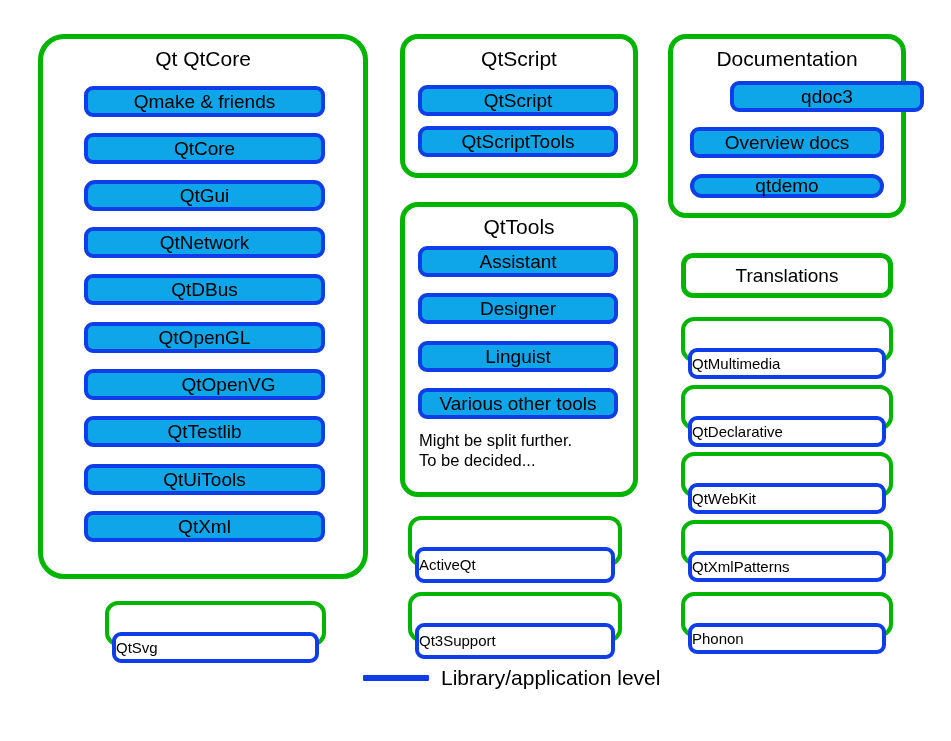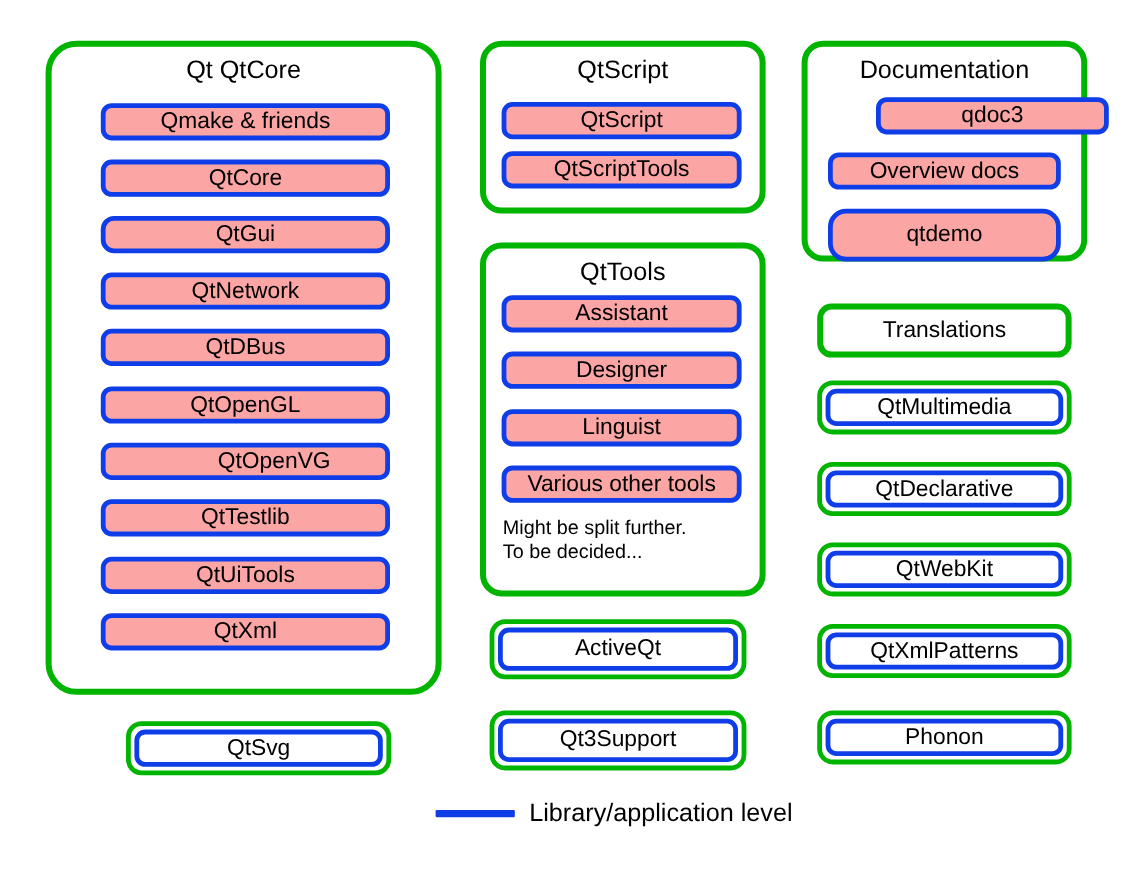--- a/index.html
+++ b/index.html
@@ -43,21 +43,21 @@
     color: #000000;
     white-space: nowrap;
   }
 
   
   .lib-box {
     position: absolute;
     box-sizing: border-box;
     border: 4px solid #0f3ee8;
     border-radius: 9px;
-    background: #fca5a5;
+    background: #0ea5e9;
     display: flex;
     align-items: center;
     justify-content: center;
     font-size: 19px;
     line-height: 20px;
     color: #000000;
     white-space: nowrap;
   }
 
   
@@ -71,25 +71,26 @@
   }
   .combo-box > .inner {
     box-sizing: border-box;
     width: 100%;
     height: 100%;
     border: 4px solid #0f3ee8;
     border-radius: 9px;
     background: #ffffff;
     display: flex;
     align-items: center;
-    justify-content: center;
-    font-size: 19px;
-    line-height: 20px;
-    color: #000000;
-    white-space: nowrap;
+    justify-content: flex-start;
+    font-size: 15px;
+    line-height: 20px;
+    color: #000000;
+    white-space: nowrap;
+    margin-top: 24px;
   }
 
   
   .repo-box {
     position: absolute;
     box-sizing: border-box;
     border: 5px solid #00b400;
     border-radius: 12px;
     background: #ffffff;
     display: flex;
@@ -223,21 +224,21 @@
 
   <div class="repo-group tight" style="left:668px; top:34px; width:238px; height:184px;">
     <div class="group-title">Documentation</div>
   </div>
   <div class="lib-box" style="left:730px; top:81px; width:194px; height:31px;">
     <span>qdoc3</span>
   </div>
   <div class="lib-box" style="left:690px; top:127px; width:194px; height:31px;">
     <span>Overview docs</span>
   </div>
-  <div class="lib-box" style="left:690px; top:174px; width:194px; height:44px;border-radius:15px;">
+  <div class="lib-box" style="left:690px; top:174px; width:194px; height:24px;border-radius:15px;">
     <span>qtdemo</span>
   </div>
 
   <div class="repo-box" style="left:681px; top:253px; width:212px; height:45px;">
     <span>Translations</span>
   </div>
   <div class="combo-box" style="left:681px; top:317px; width:212px; height:45px;">
     <div class="inner">
       <span>QtMultimedia</span>
     </div>

